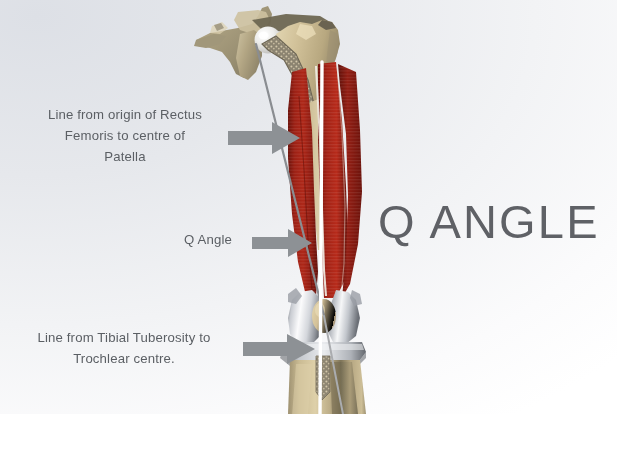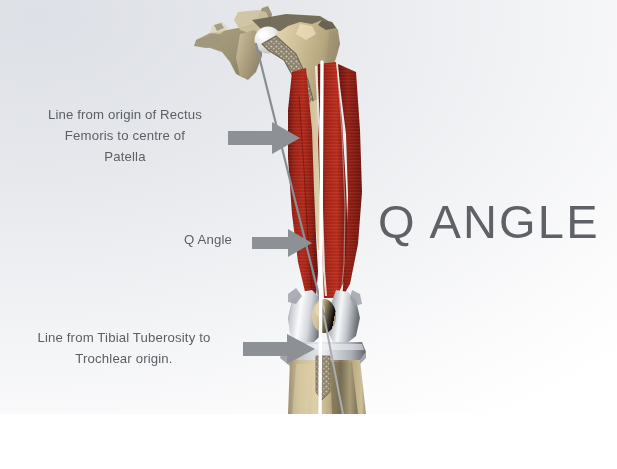--- a/index.html
+++ b/index.html
@@ -267,17 +267,17 @@
     </svg>
   </div>
 
   <div class="label" id="label-rectus">Line from origin of Rectus
 Femoris to centre of
 Patella</div>
 
   <div class="label" id="label-qangle">Q Angle</div>
 
   <div class="label" id="label-tibial">Line from Tibial Tuberosity to
-Trochlear origin.</div>
+Trochlear centre.</div>
 
   <div class="title">Q ANGLE</div>
 
 </div>
 
 </body></html>

